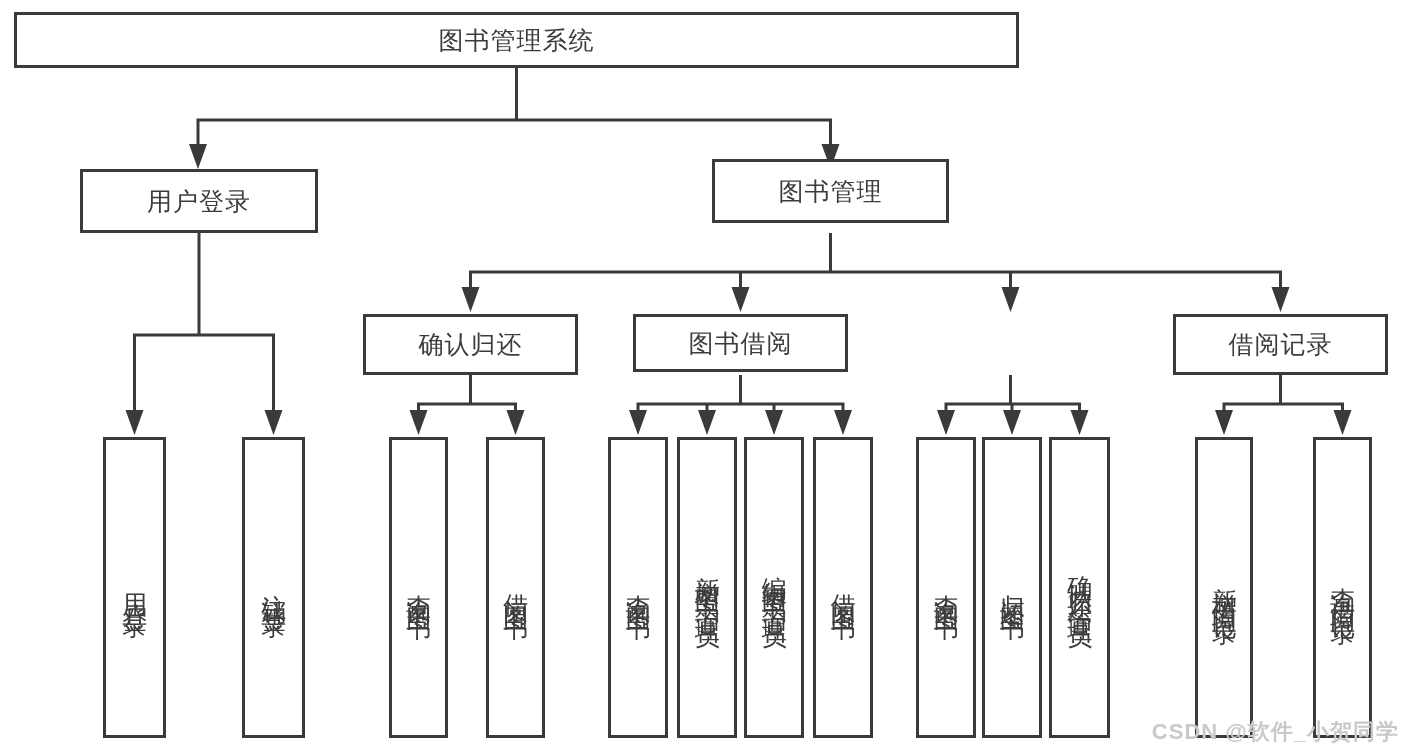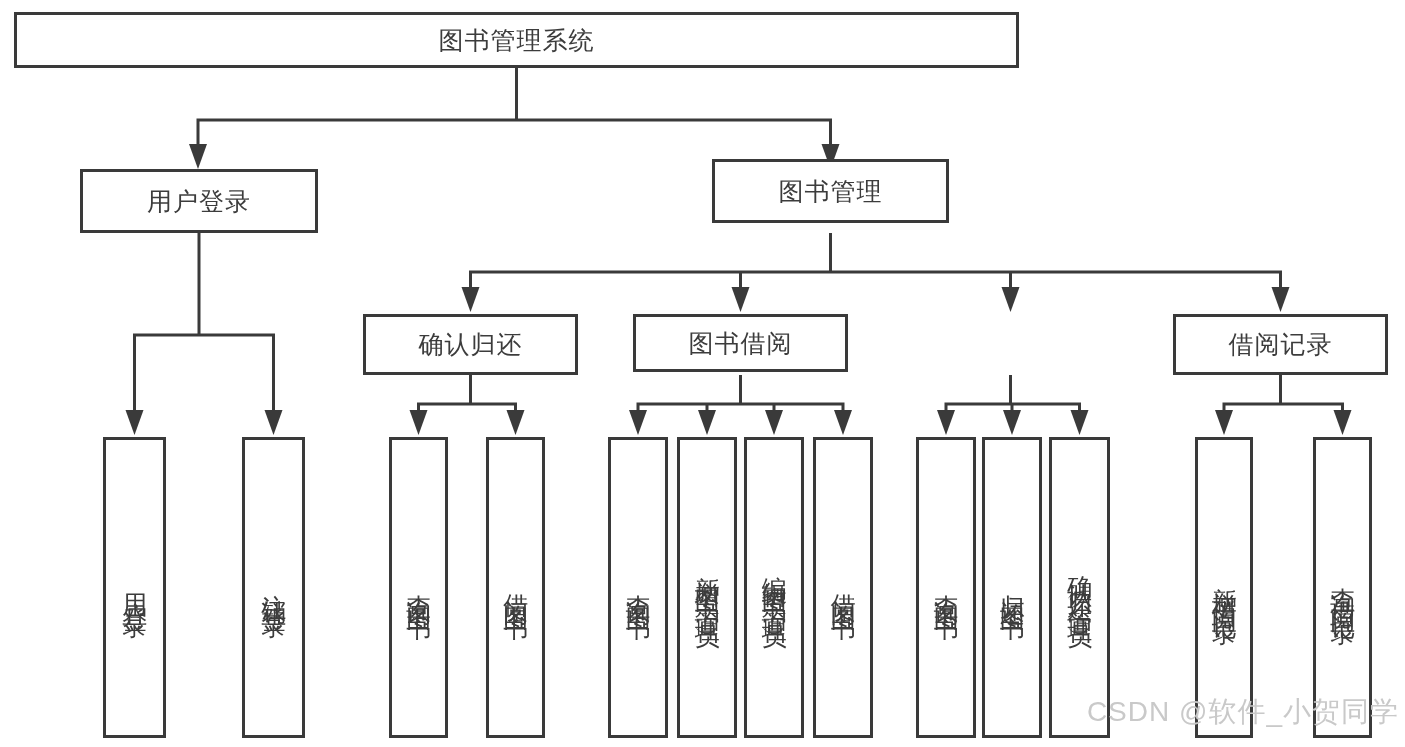--- a/index.html
+++ b/index.html
@@ -45,22 +45,22 @@
   #n-c1{left:608px;top:437px;width:60px;height:301px}
   #n-c2{left:677px;top:437px;width:60px;height:301px}
   #n-c3{left:744px;top:437px;width:60px;height:301px}
   #n-c4{left:813px;top:437px;width:60px;height:301px}
   #n-d1{left:916px;top:437px;width:60px;height:301px}
   #n-d2{left:982px;top:437px;width:60px;height:301px}
   #n-d3{left:1049px;top:437px;width:61px;height:301px}
   #n-e1{left:1195px;top:437px;width:58px;height:301px}
   #n-e2{left:1313px;top:437px;width:59px;height:301px}
   #watermark{
-    position:absolute;right:6px;bottom:16px;z-index:5;
-    color:var(--watermark);font-size:28px;letter-spacing:1px;white-space:nowrap;
+    position:absolute;right:6px;bottom:0;z-index:5;
+    color:var(--watermark);font-size:22px;letter-spacing:1px;white-space:nowrap;font-weight:bold;
   }
 </style>
 </head>
 <body>
 
 <div id="canvas">
 
   <svg id="connectors" viewBox="0 0 1405 747" xmlns="http://www.w3.org/2000/svg">
     <path d="
       M516.5 68 V120 M196.5 120 H832 M198 120 V148 M830.5 120 V148

